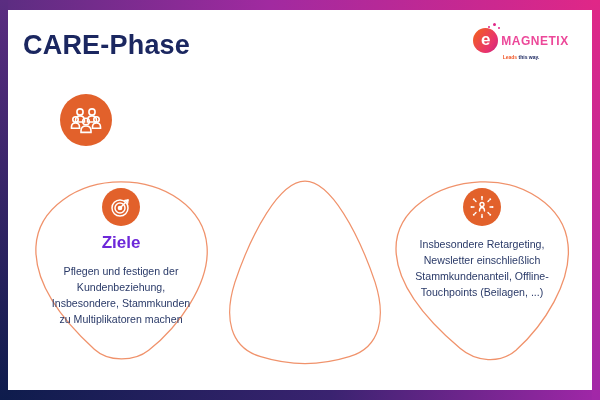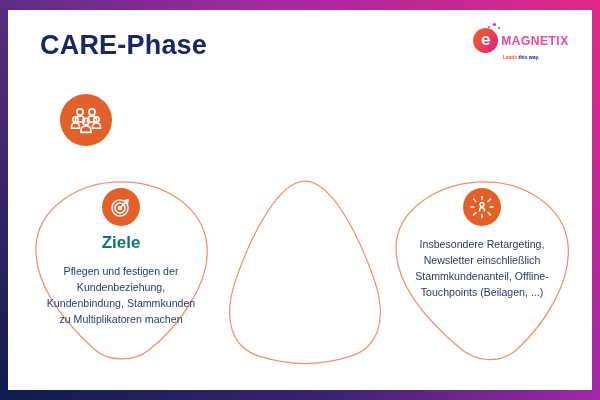--- a/index.html
+++ b/index.html
@@ -6,21 +6,21 @@
   html,body { width:600px; height:400px; font-family:"Liberation Sans", sans-serif; }
   .stage { position:relative; width:600px; height:400px; background:#ffffff; overflow:hidden; }
 
   
   .edge { position:absolute; z-index:5; }
   .edge-top    { top:0; left:0; width:600px; height:10px; background:linear-gradient(90deg,#5B2D81 0%, #A12AA0 45%, #E02787 100%); }
   .edge-bottom { bottom:0; left:0; width:600px; height:10px; background:linear-gradient(90deg,#0E1C4C 0%, #3A2370 55%, #A127A8 100%); }
   .edge-left   { top:0; left:0; width:8px; height:400px; background:linear-gradient(180deg,#5B2D81 0%, #0E1C4C 100%); }
   .edge-right  { top:0; right:0; width:8px; height:400px; background:linear-gradient(180deg,#E02787 0%, #A127A8 100%); }
 
-  .title { position:absolute; left:40px; top:30px; font-size:27px; font-weight:bold; color:#1B2760; letter-spacing:.2px; }
+  .title { position:absolute; left:23px; top:30px; font-size:27px; font-weight:bold; color:#1B2760; letter-spacing:.2px; }
 
   
   .logo { position:absolute; right:24px; top:28px; width:110px; text-align:center; }
   .logo-row { display:flex; align-items:center; justify-content:center; gap:3px; }
   .logo-e { position:relative; width:25px; height:25px; border-radius:50%;
             background:linear-gradient(125deg,#F1592A 15%, #E8336E 70%, #C6247E 100%);
             color:#fff; font-weight:bold; font-size:17px; line-height:24px; text-align:center; }
   .sparkles { position:absolute; top:-5px; right:-4px; width:14px; height:10px; }
   .sparkles i { position:absolute; background:#E02787; border-radius:50%; }
   .sparkles i:nth-child(1){ width:3px;height:3px; left:5px; top:0; }
@@ -34,21 +34,21 @@
   .zg { position:absolute; left:60px; top:94px; display:flex; align-items:center; gap:22px; }
   .zg-icon { width:52px; height:52px; border-radius:50%; background:#E2612B; display:flex; align-items:center; justify-content:center; }
   .zg-text { font-size:14.5px; color:#1E2A5E; }
   .zg-text b { font-weight:bold; }
 
   
   .card { position:absolute; }
   .card svg.blob { position:absolute; inset:0; width:100%; height:100%; }
   .card-inner { position:relative; z-index:2; display:flex; flex-direction:column; align-items:center; text-align:center; padding-top:10px; }
   .card-icon { width:38px; height:38px; border-radius:50%; background:#E2612B; display:flex; align-items:center; justify-content:center; }
-  .card-title { margin-top:7px; font-size:17px; font-weight:bold; color:#0f766e; }
+  .card-title { margin-top:7px; font-size:17px; font-weight:bold; color:#6d28d9; }
   .card-body { margin-top:11px; font-size:10.6px; line-height:1.5; color:#2A3A68; }
   #card-0 { left:32px;  top:178px; width:178px; height:186px; }
   #card-1 { left:222px; top:176px; width:166px; height:194px; }
   #card-2 { left:392px; top:178px; width:180px; height:186px; }
   #card-0 .card-body { width:150px; }
   #card-1 .card-body { width:150px; }
   #card-2 .card-body { width:158px; }
 </style>
 </head>
 <body>
@@ -102,21 +102,21 @@
       <div class="card-icon">
         <svg width="24" height="24" viewBox="0 0 24 24" fill="none" stroke="#ffffff" stroke-width="1.5" stroke-linecap="round">
           <circle cx="11" cy="13" r="8"></circle>
             <circle cx="11" cy="13" r="5"></circle>
             <circle cx="11" cy="13" r="1.6" fill="#fff"></circle>
           <path d="M11 13 L19 5"></path>
             <path d="M19 5 l-3.2 .4 M19 5 l-.4 3.2"></path>
         </svg>
       </div>
       <div class="card-title">Ziele</div>
-      <div class="card-body">Pflegen und festigen der Kundenbeziehung, Kundenbindung, Stammkunden zu Multiplikatoren machen</div>
+      <div class="card-body">Pflegen und festigen der Kundenbeziehung, Insbesondere, Stammkunden zu Multiplikatoren machen</div>
     </div>
   </div>
 
   <div class="card" id="card-1">
     <svg class="blob" viewBox="0 0 180 190" preserveAspectRatio="none">
       <path d="M90 5 C118 5 148 56 166 104 C178 138 172 168 138 177 C106 186 74 186 42 177 C8 168 2 138 14 104 C32 56 62 5 90 5 Z" fill="#ffffff" stroke="#F0926B" stroke-width="1.3"></path>
     </svg>
   </div>
 
   <div class="card" id="card-2">

